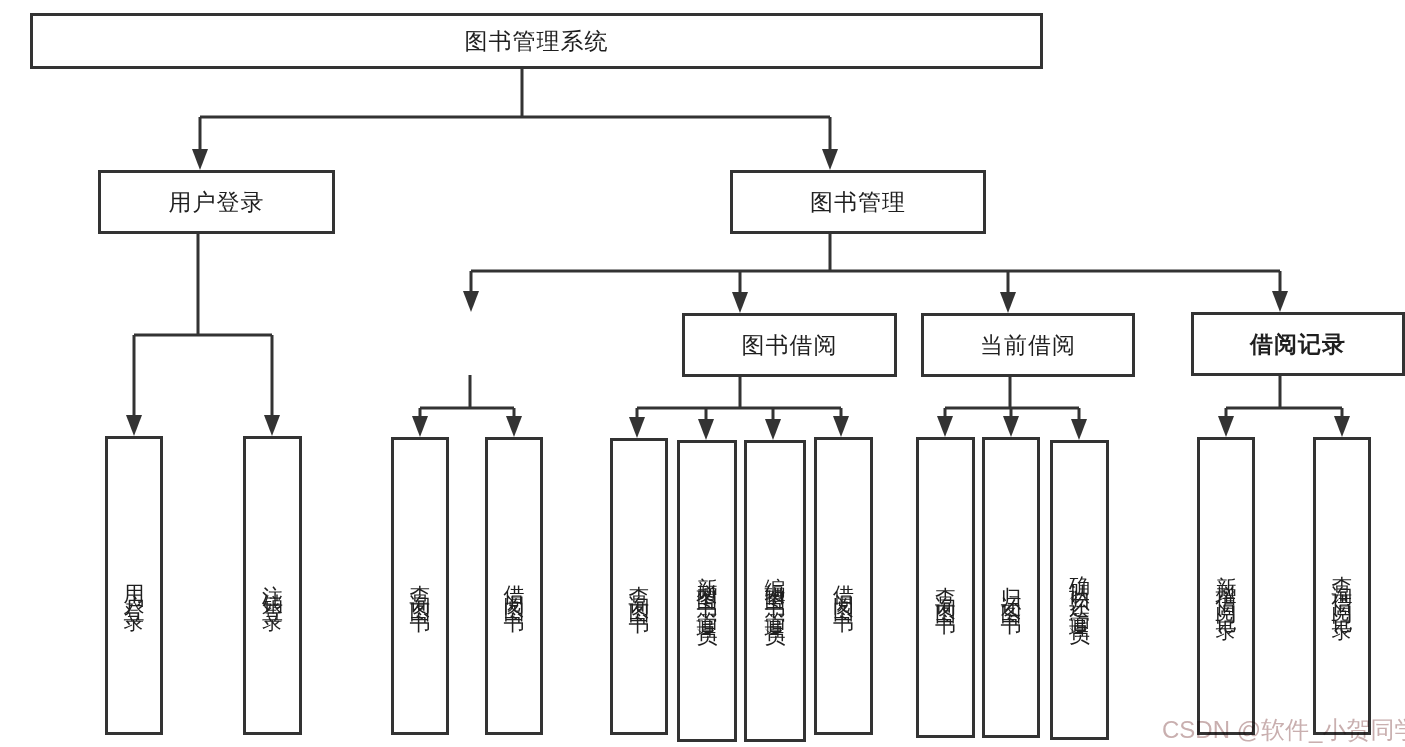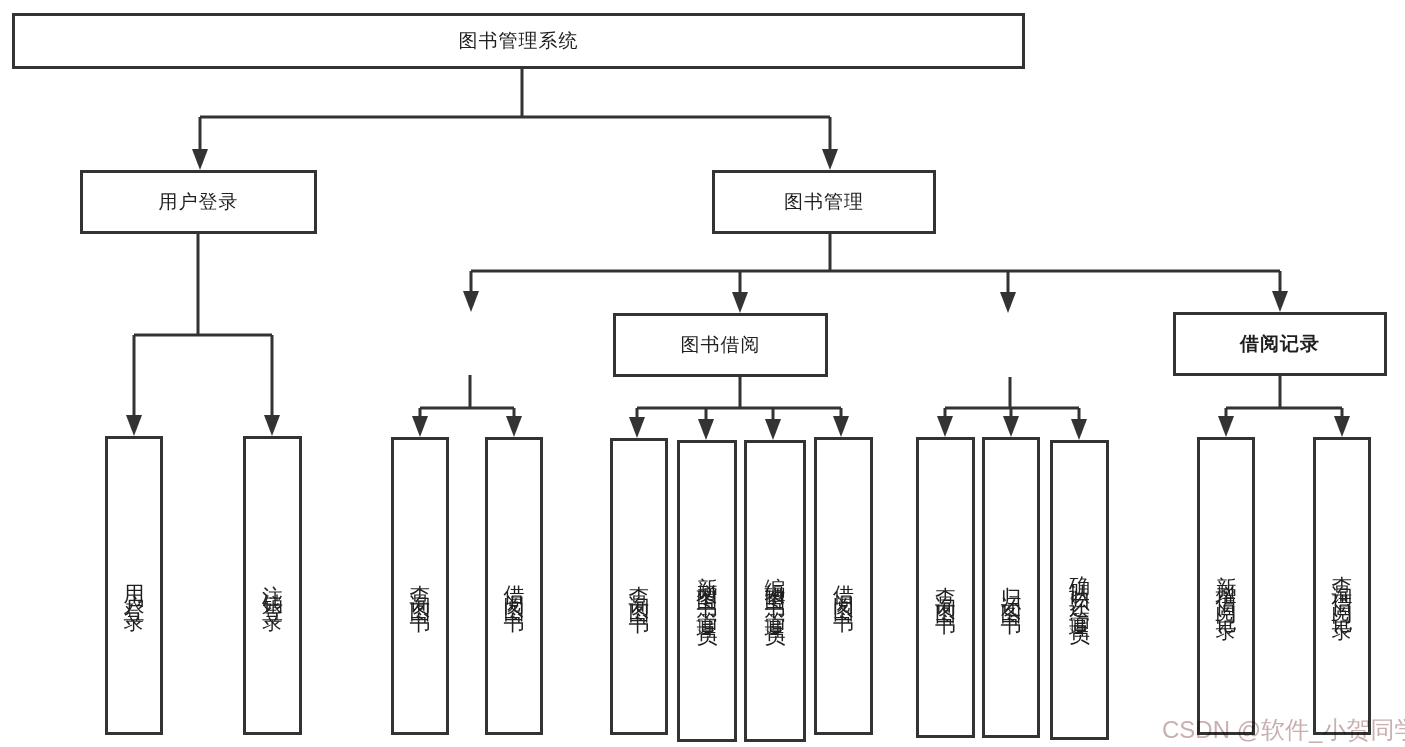--- a/index.html
+++ b/index.html
@@ -25,40 +25,41 @@
     position: absolute;
     box-sizing: border-box;
     border: 3px solid #333333;
     background: #ffffff;
     display: flex;
     align-items: center;
     justify-content: center;
     color: #1f1f1f;
   }
   .node {
-    font-size: 19px;
+    font-size: 23px;
     letter-spacing: 1px;
+    margin-left: 18px;
   }
   .leaf .vtext {
     writing-mode: vertical-rl;
     text-orientation: mixed;
     font-size: 21px;
     letter-spacing: 9px;
     white-space: nowrap;
     color: #1f1f1f;
   }
   .leaf.tight .vtext {
     letter-spacing: 7px;
   }
   
   #n-root            { left: 12px;   top: 13px;  width: 1013px; height: 56px; }
   #n-user-login      { left: 80px;   top: 170px; width: 237px;  height: 64px; }
-  #n-book-mgmt       { left: 712px;  top: 170px; width: 224px;  height: 64px; }
+  #n-book-mgmt       { left: 712px;  top: 170px; width: 256px;  height: 64px; }
   #n-new-book-rec    { left: 362px;  top: 312px; width: 216px;  height: 64px; }
-  #n-book-borrow     { left: 613px;  top: 313px; width: 215px;  height: 64px; }
+  #n-book-borrow     { left: 664px;  top: 313px; width: 215px;  height: 64px; }
   #n-current-borrow  { left: 903px;  top: 313px; width: 214px;  height: 64px; }
   #n-borrow-record   { left: 1173px; top: 312px; width: 214px;  height: 64px; font-weight: bold; }
 
   #l-ul-user-login   { left: 105px;  top: 436px; width: 58px; height: 299px; }
   #l-ul-logout       { left: 243px;  top: 436px; width: 59px; height: 299px; }
   #l-nr-query-book   { left: 391px;  top: 437px; width: 58px; height: 298px; }
   #l-nr-borrow-book  { left: 485px;  top: 437px; width: 58px; height: 298px; }
   #l-bb-query-book   { left: 610px;  top: 438px; width: 58px; height: 297px; }
   #l-bb-add-book     { left: 677px;  top: 440px; width: 60px; height: 302px; }
   #l-bb-edit-book    { left: 744px;  top: 440px; width: 62px; height: 302px; }
@@ -163,20 +164,23 @@
   <div class="node" id="n-user-login">
     <span>用户登录</span>
   </div>
   <div class="node" id="n-book-mgmt">
     <span>图书管理</span>
   </div>
 
   <div class="node" id="n-book-borrow">
     <span>图书借阅</span>
   </div>
+  <div class="node" id="n-current-borrow">
+    <span>当前借阅</span>
+  </div>
   <div class="node" id="n-borrow-record">
     <span>借阅记录</span>
   </div>
 
   <div class="leaf" id="l-ul-user-login">
     <span class="vtext">用户登录</span>
   </div>
   <div class="leaf" id="l-ul-logout">
     <span class="vtext">注销登录</span>
   </div>

